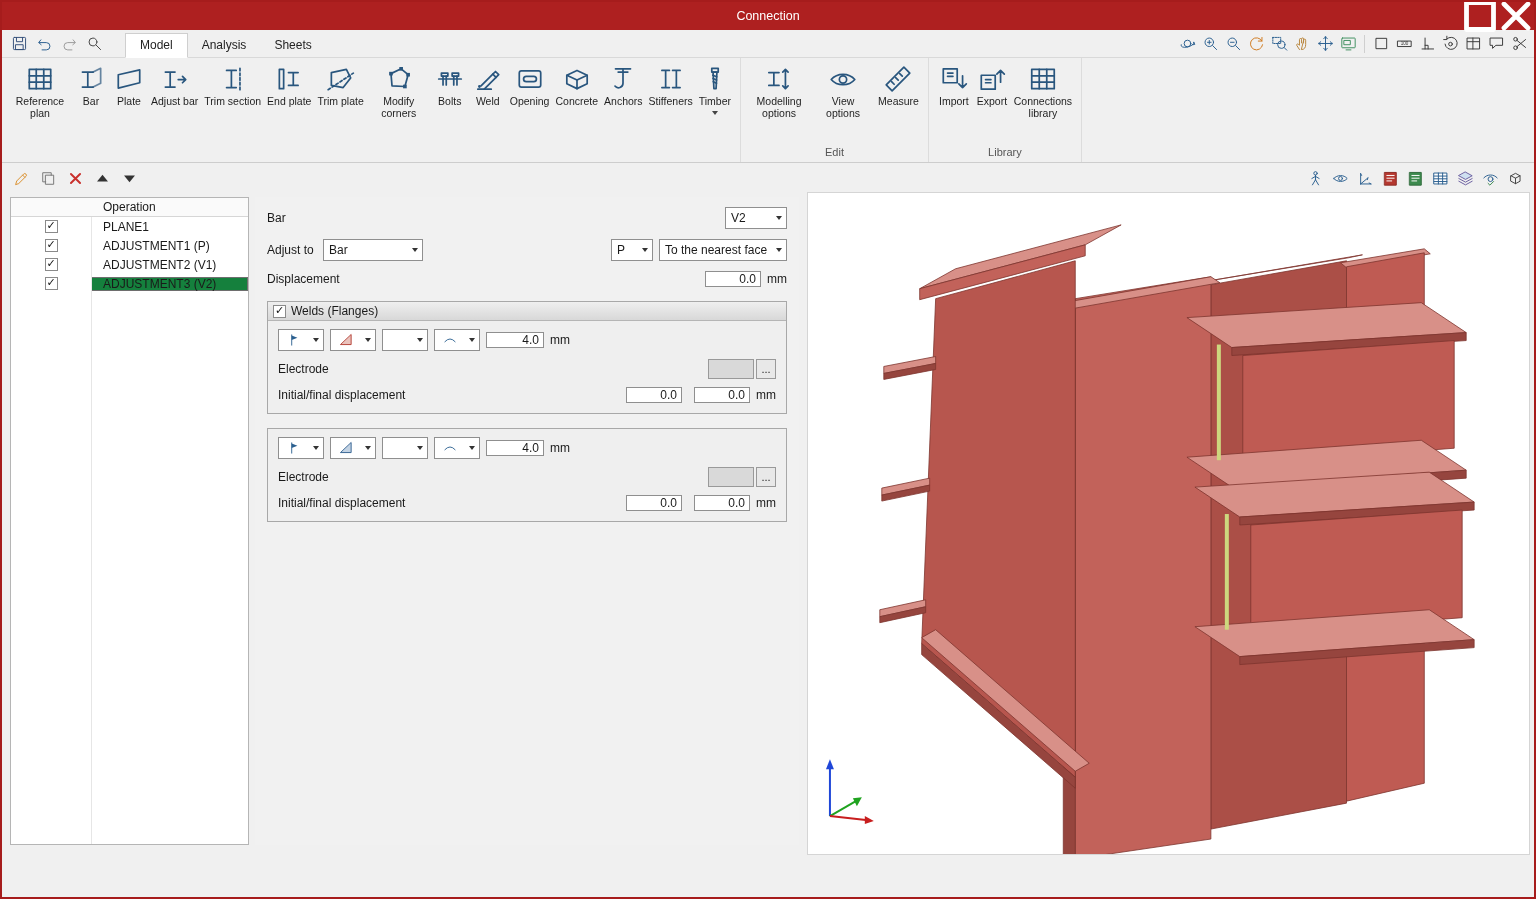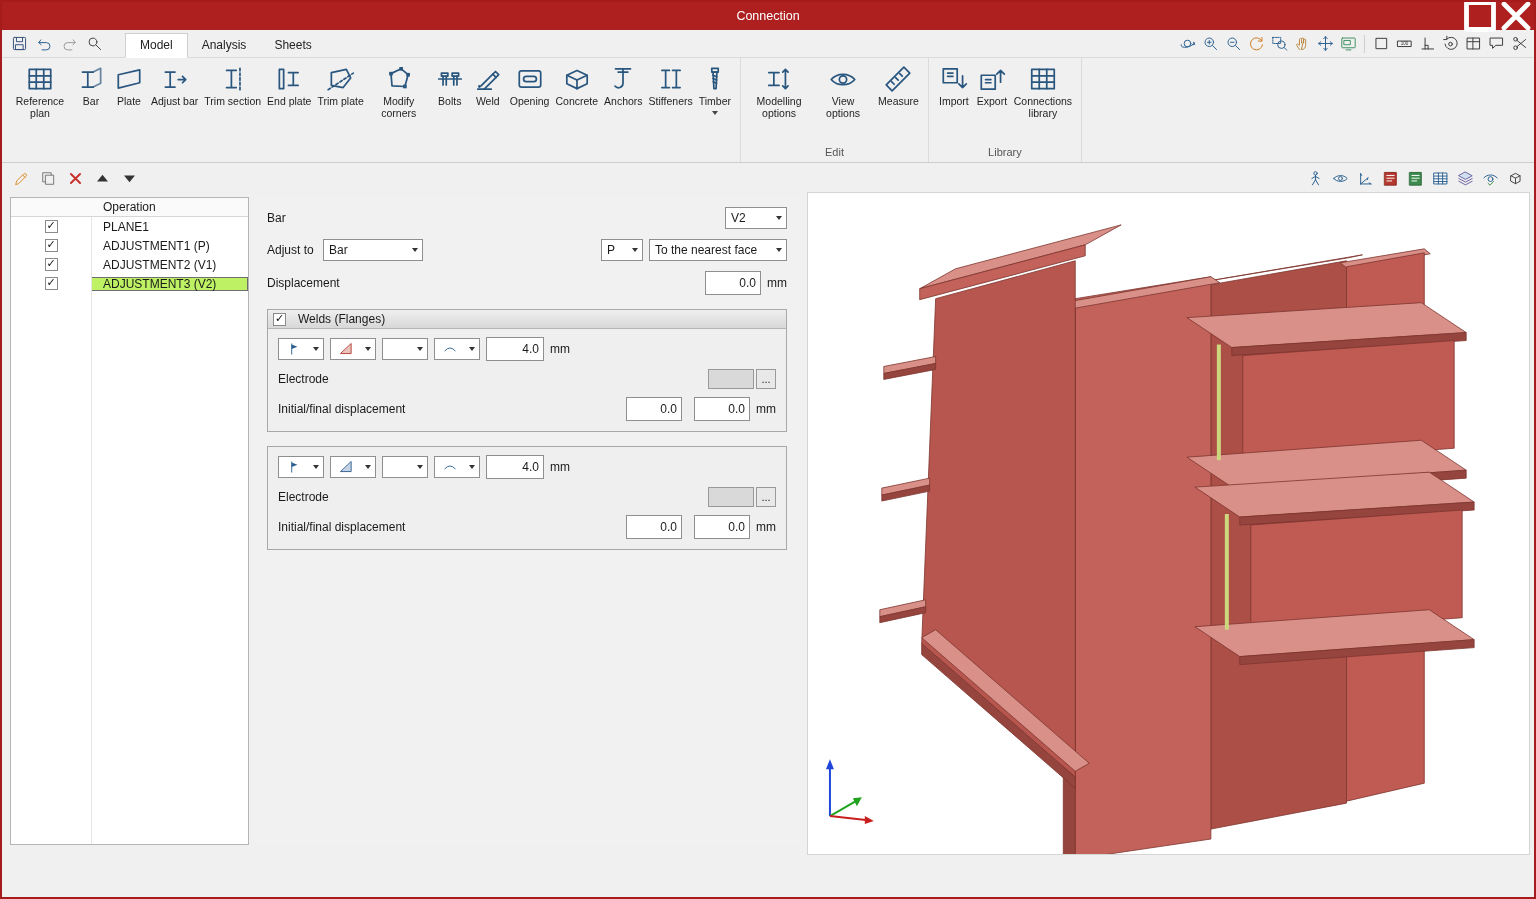--- a/index.html
+++ b/index.html
@@ -37,37 +37,37 @@
   .ops-tools{display:flex;gap:5px;}
   .vp-tools{margin-left:auto;display:flex;gap:3px;}
   
   .main{position:absolute;top:190px;left:0;right:0;bottom:42px;background:#f0f0f0;padding-left:36px;}
   .ops-panel{position:absolute;left:8px;top:5px;width:237px;bottom:10px;background:#fff;border:1px solid #b5b5b5;overflow:hidden;}
   .col-line{position:absolute;left:80px;top:0;bottom:0;border-left:1px solid #e6e6e6;}
   .op-head{position:relative;display:flex;height:18px;align-items:center;border-bottom:1px solid #d6d6d6;background:#fafafa;}
   .op-c1{width:80px;display:flex;justify-content:center;align-items:center;}
   .op-c2{flex:1;padding-left:12px;white-space:nowrap;overflow:hidden;}
   .op-row{display:flex;height:19px;align-items:center;}
-  .op-row.selected .op-c2{background:#bef264;box-shadow:inset 0 0 0 1px #6e6e6e;}
+  .op-row.selected .op-c2{background:#15803d;box-shadow:inset 0 0 0 1px #6e6e6e;}
   .cb{width:13px;height:13px;border:1px solid #8a8a8a;background:#fff;position:relative;display:inline-block;box-sizing:border-box;}
   .cb.checked::after{content:"\2713";position:absolute;left:1px;top:-2px;font-size:11px;color:#111;}
   
   .props-panel{position:absolute;left:253px;top:5px;width:544px;bottom:10px;background:#f1f1f1;}
   .prow{display:flex;align-items:center;margin:10px 12px 0;}
   .spacer{flex:1;}
   .combo{height:22px;background:#fff;border:1px solid #8f8f8f;display:flex;align-items:center;box-sizing:border-box;cursor:default;}
   .cval{flex:1;padding:0 5px;white-space:nowrap;overflow:hidden;}
   .dd{width:14px;align-self:stretch;display:flex;align-items:center;justify-content:center;}
   .dd::after{content:"";border-left:3.5px solid transparent;border-right:3.5px solid transparent;border-top:4.5px solid #333;}
-  .txt{height:24px;box-sizing:border-box;border:1px solid #8f8f8f;background:#fff;padding:0 4px;
+  .txt{height:16px;box-sizing:border-box;border:1px solid #8f8f8f;background:#fff;padding:0 4px;
        display:flex;align-items:center;justify-content:flex-end;font:12px "Liberation Sans",sans-serif;}
   .unit{margin-left:6px;}
   .group{border:1px solid #a8a8a8;margin:14px 12px 0;background:#efefef;}
   .ghead{height:18px;background:linear-gradient(#efefef,#d8d8d8);border-bottom:1px solid #b5b5b5;
-        display:flex;align-items:center;gap:12px;padding:0 5px;}
+        display:flex;align-items:center;gap:5px;padding:0 5px;}
   .gbody{padding:4px 10px 10px;}
   .wcombo{width:46px;margin-right:6px;}
   .wg{flex:1;display:flex;align-items:center;justify-content:center;}
   .wg .ic{width:16px;height:16px;color:#2a5f8f;}
   .ebox{width:46px;height:20px;background:#d9d9d9;border:1px solid #999;box-sizing:border-box;}
   .ebtn{width:20px;height:20px;border:1px solid #999;background:#e8e8e8;display:flex;align-items:center;
         justify-content:center;margin-left:2px;box-sizing:border-box;font-size:11px;}
   
   .viewport{position:absolute;left:805px;top:0;width:723px;height:663px;background:#fff;border:1px solid #d5d5d5;box-sizing:border-box;}
   .viewport svg{display:block;width:100%;height:100%;}
@@ -666,21 +666,21 @@
         <span style="width:56px">Adjust to</span>
         <div class="combo" style="width:100px">
           <span class="cval">Bar</span>
           <span class="dd"></span>
         </div>
         <span class="spacer"></span>
         <div class="combo" style="width:42px;margin-right:6px">
           <span class="cval">P</span>
           <span class="dd"></span>
         </div>
-        <div class="combo" style="width:138px">
+        <div class="combo" style="width:128px">
           <span class="cval">To the nearest face</span>
           <span class="dd"></span>
         </div>
       </div>
 
       <div class="prow">
         <span>Displacement</span>
         <span class="spacer"></span>
         <div class="txt" style="width:56px">0.0</div>
         <span class="unit">mm</span>

